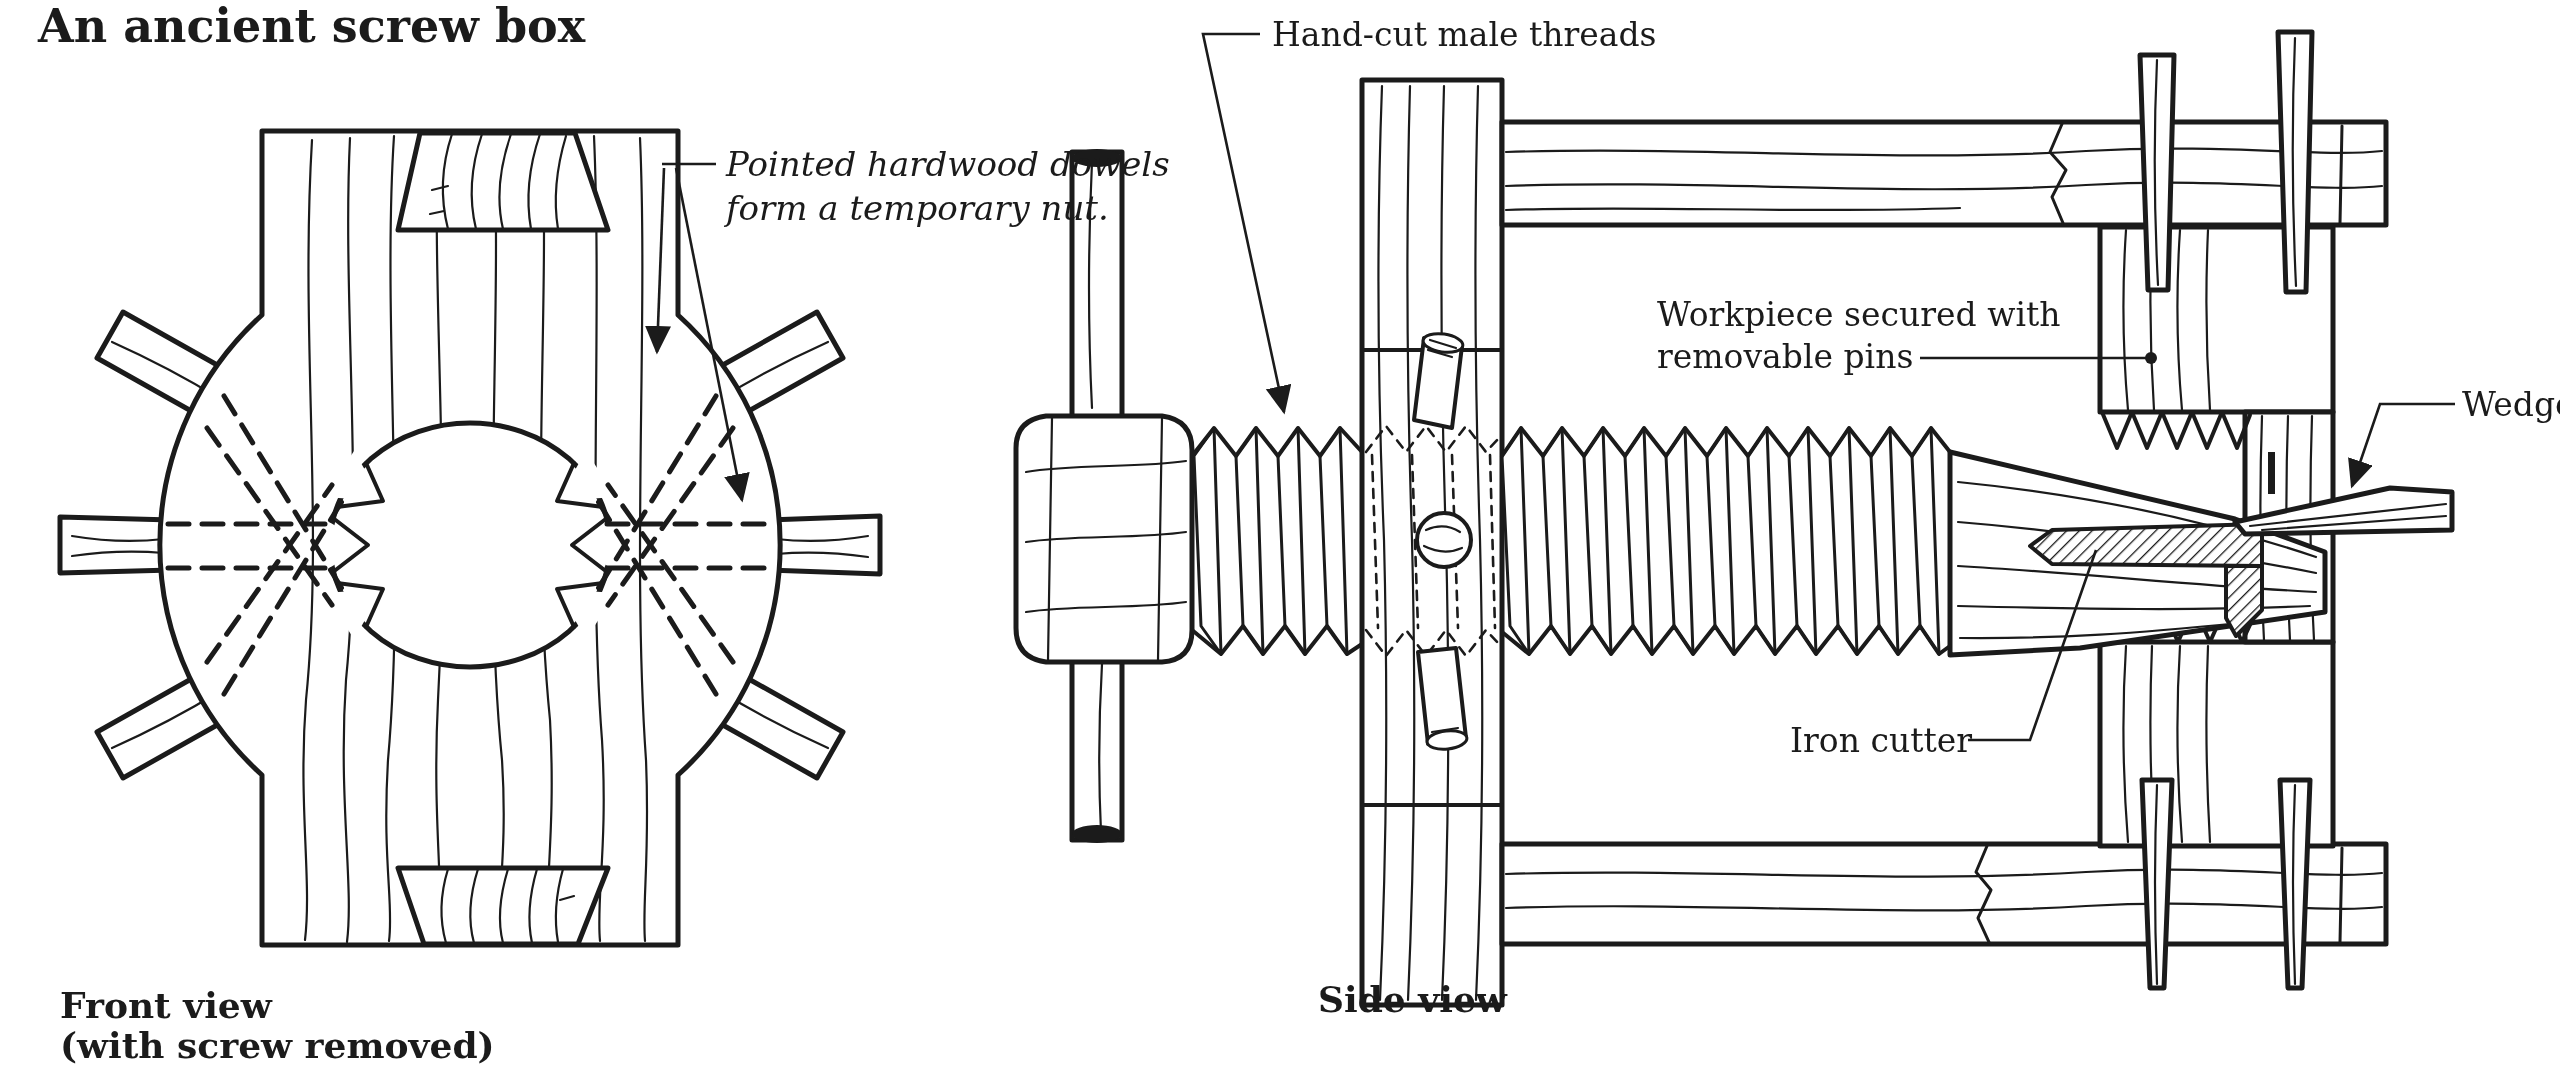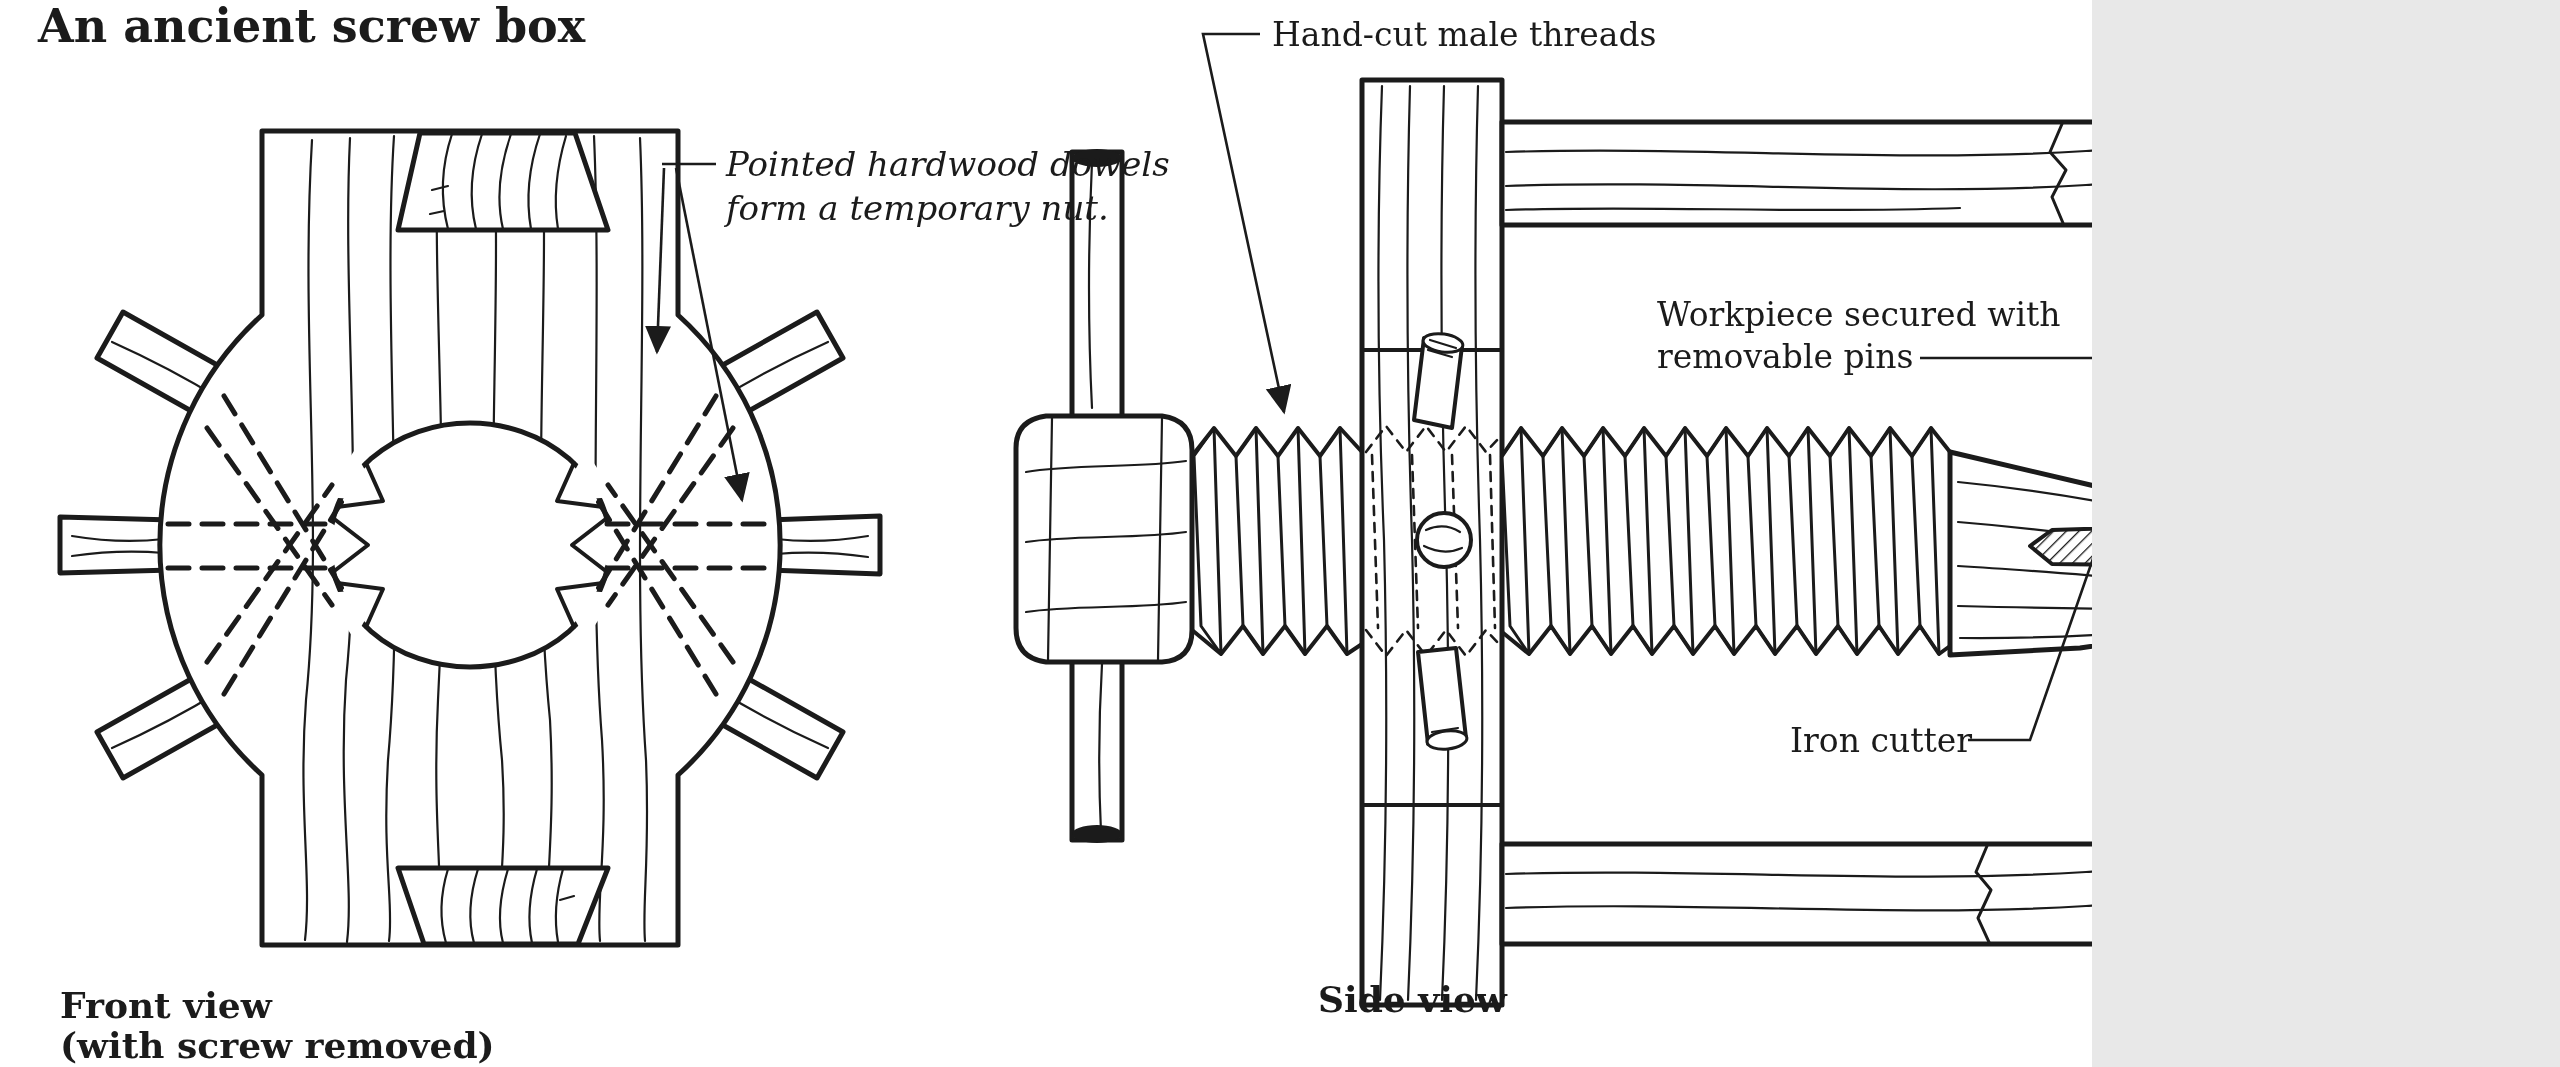--- a/index.html
+++ b/index.html
@@ -1,16 +1,16 @@
 <!DOCTYPE html>
 <html><head>
 <meta charset="utf-8">
 <style>
   html,body{margin:0;padding:0;background:#e8e8e8;}
-  .stage{position:relative;width:2092px;height:1067px;background:#ffffff;overflow:hidden;
+  .stage{position:relative;width:2560px;height:1067px;background:#ffffff;overflow:hidden;
          font-family:"DejaVu Serif", serif;}
   svg{position:absolute;left:0;top:0;}
   .ln{stroke:#1b1b1b;fill:none;stroke-linecap:round;stroke-linejoin:round;}
   .fw{fill:#ffffff;stroke:#1b1b1b;stroke-linejoin:round;}
   .solid{fill:#1b1b1b;stroke:none;}
   .w5{stroke-width:5;} .w4{stroke-width:4;} .w3{stroke-width:3;} .w2{stroke-width:2.2;}
   .dash{stroke-dasharray:21 13;stroke-width:5;}
   .dash2{stroke-dasharray:9 8;stroke-width:2.6;}
   .leader{stroke:#1b1b1b;stroke-width:2.6;fill:none;}
   text{fill:#1b1b1b;}

